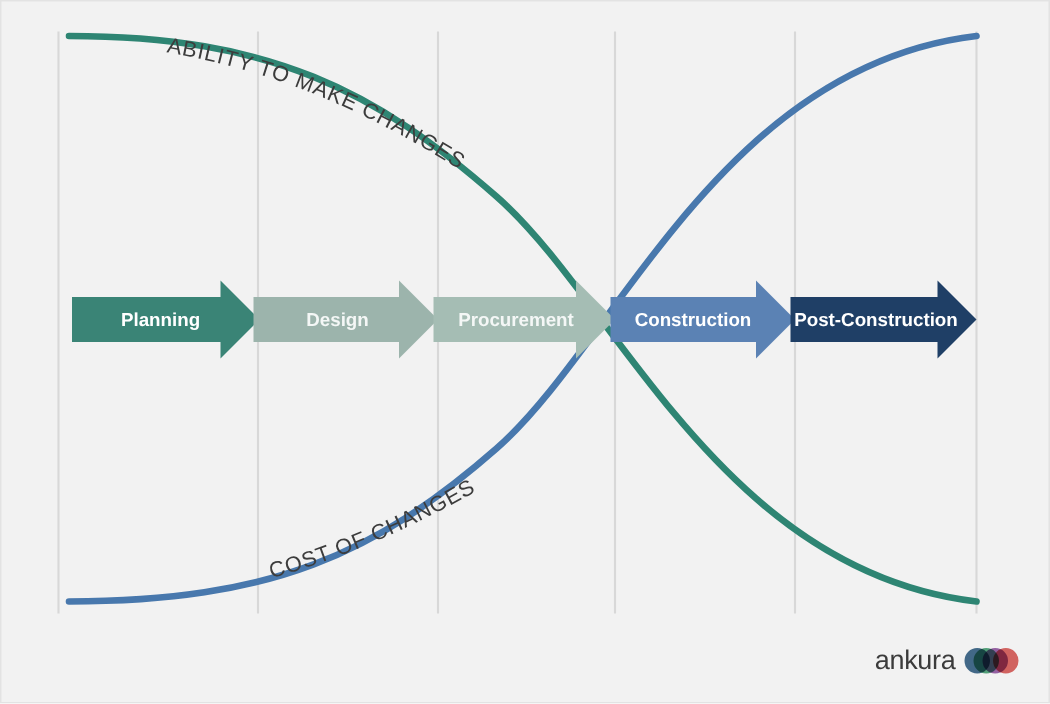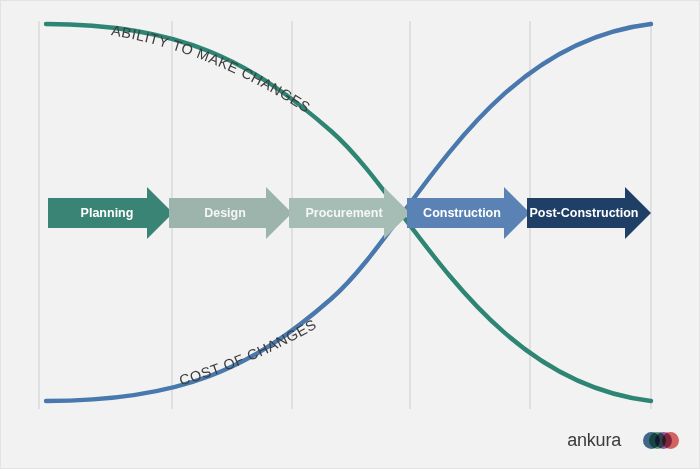--- a/index.html
+++ b/index.html
@@ -44,21 +44,21 @@
   .grid-line {
     stroke: #d8d8d8;
     stroke-width: 1.4;
   }
   #logo {
     position: absolute;
     right: 20px;
     bottom: 17px;
     display: flex;
     align-items: center;
-    gap: 22px;
+    gap: 6px;
     justify-content: center;
   }
   #logo-word {
     font-family: "Liberation Sans", sans-serif;
     font-size: 18px;
     color: #3b3b3b;
     letter-spacing: -0.2px;
   }
   #logo-mark {
     position: relative;

